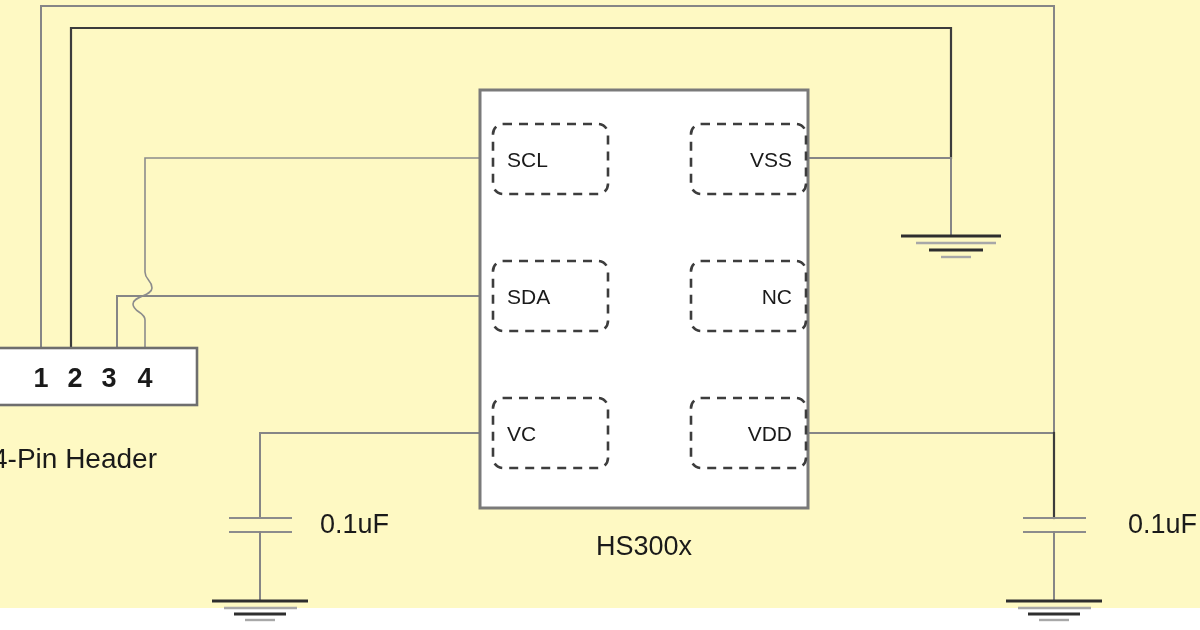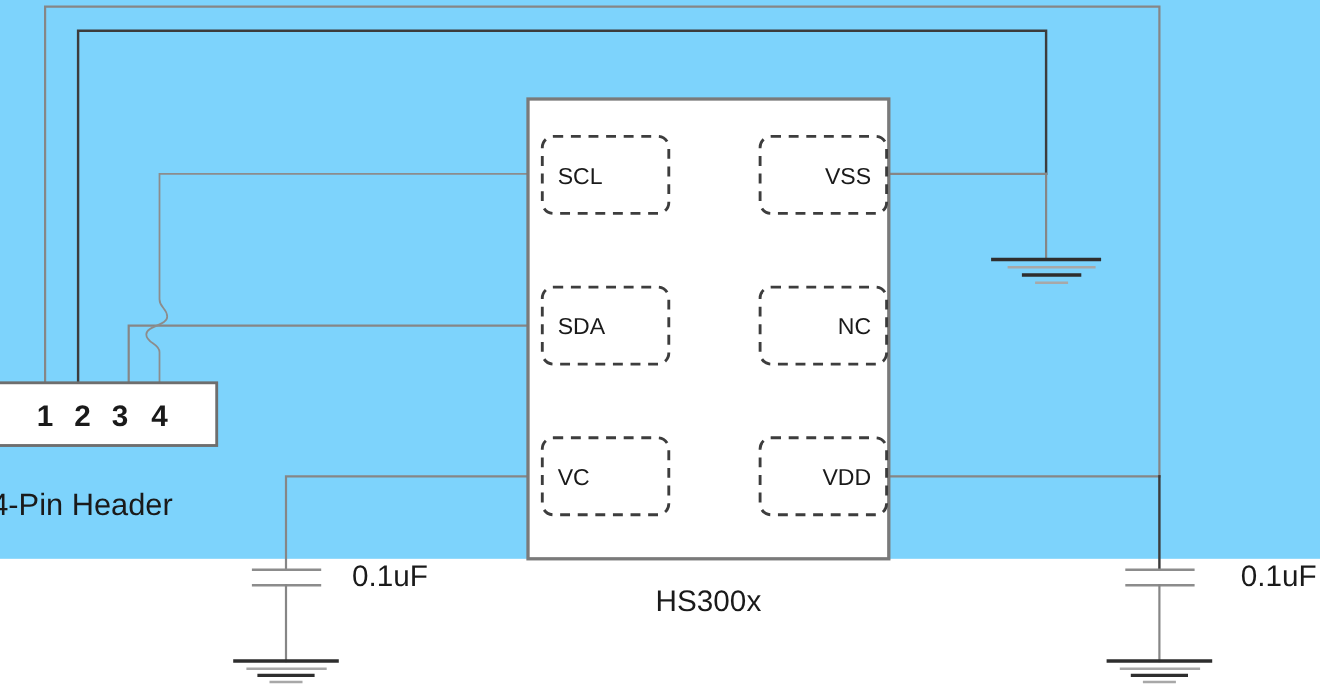--- a/index.html
+++ b/index.html
@@ -10,22 +10,22 @@
   }
   body {
     width: 1200px;
     height: 630px;
     overflow: hidden;
     font-family: "Liberation Sans", sans-serif;
   }
   #schematic-root {
     position: relative;
     width: 1200px;
-    height: 508px;
-    background: #7dd3fc;
+    height: 608px;
+    background: #fef9c3;
     text-align: center;
   }
   svg#schematic-svg {
     display: block;
     width: 1200px;
     height: 630px;
   }
   .wire {
     fill: none;
     stroke: #868686;

